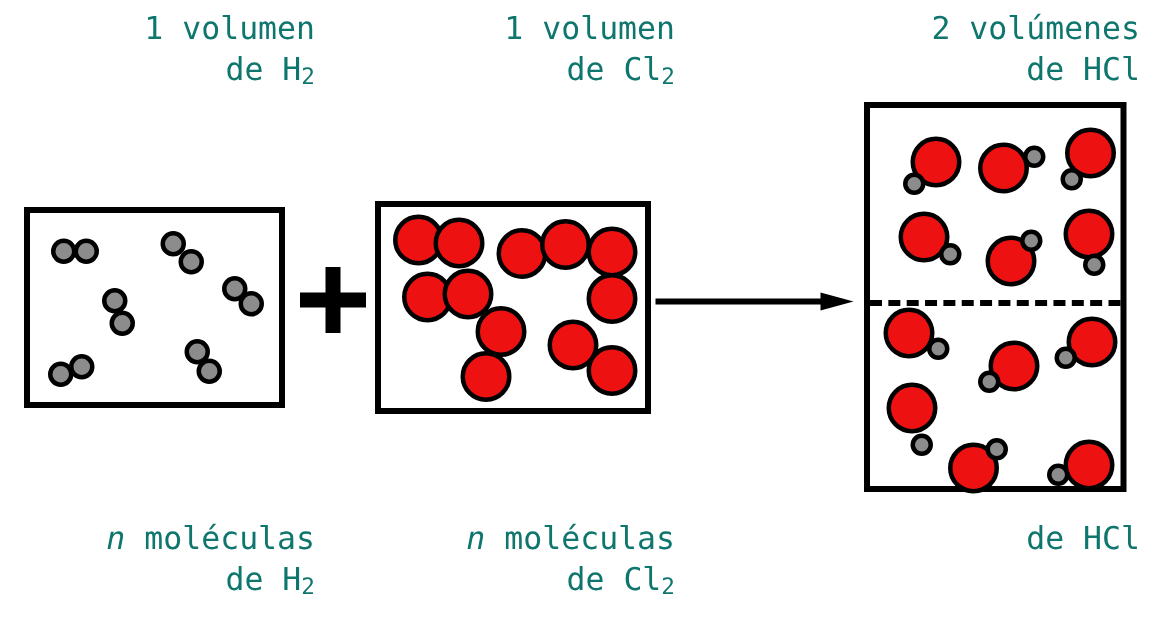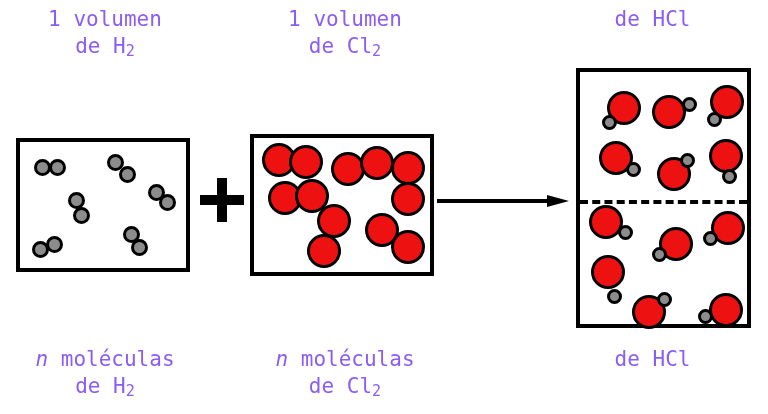--- a/index.html
+++ b/index.html
@@ -12,22 +12,22 @@
     width: 768px;
     height: 414px;
     background: #ffffff;
     overflow: hidden;
     font-family: "DejaVu Sans Mono", "Liberation Mono", monospace;
   }
 
   
   .label {
     position: absolute;
-    text-align: center;
-    color: #8b5cf6;
+    text-align: right;
+    color: #0f766e;
     font-family: "DejaVu Sans Mono", "Liberation Mono", monospace;
     font-size: 21px;
     line-height: 27px;
     letter-spacing: 0px;
     white-space: nowrap;
   }
   .label .ln { display: block; }
   .label .it { font-style: italic; }
   sub {
     font-size: 0.72em;
@@ -149,20 +149,21 @@
     <span class="ln">1 volumen</span>
     <span class="ln"><span>de H</span><sub>2</sub></span>
   </div>
 
   <div class="label top-cl2">
     <span class="ln">1 volumen</span>
     <span class="ln"><span>de Cl</span><sub>2</sub></span>
   </div>
 
   <div class="label top-hcl">
+    <span class="ln">2 volúmenes</span>
     <span class="ln">de HCl</span>
   </div>
 
   <div class="box box-h2">
     <div class="mol" style="left:22px;  top:25px;">
       <div class="atom atom-h-big" style="left:0px;  top:0px;"></div>
       <div class="atom atom-h-big" style="left:15px; top:0px;"></div>
     </div>
     <div class="mol" style="left:95px;  top:20px;">
       <div class="atom atom-h-big" style="left:0px;  top:0px;"></div>

